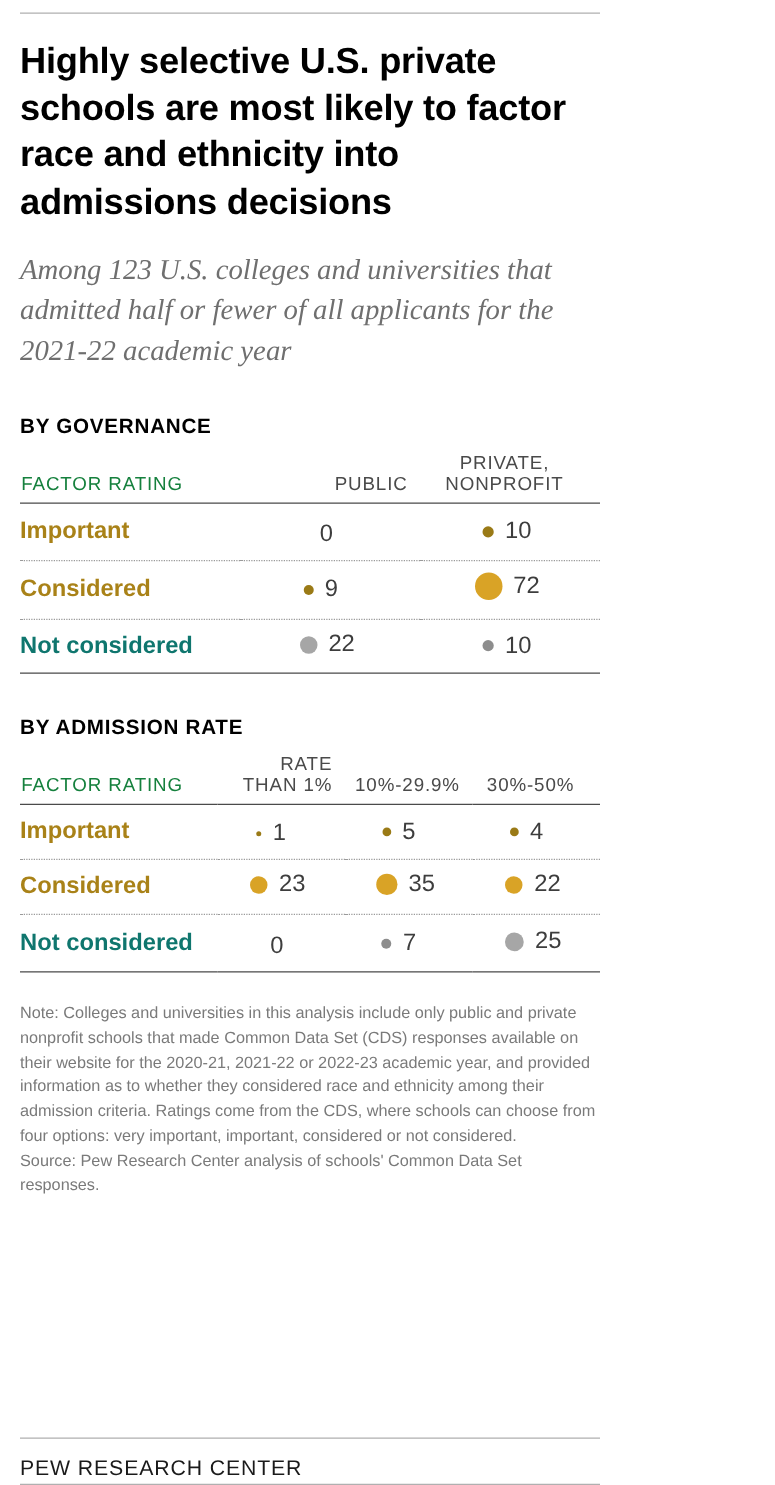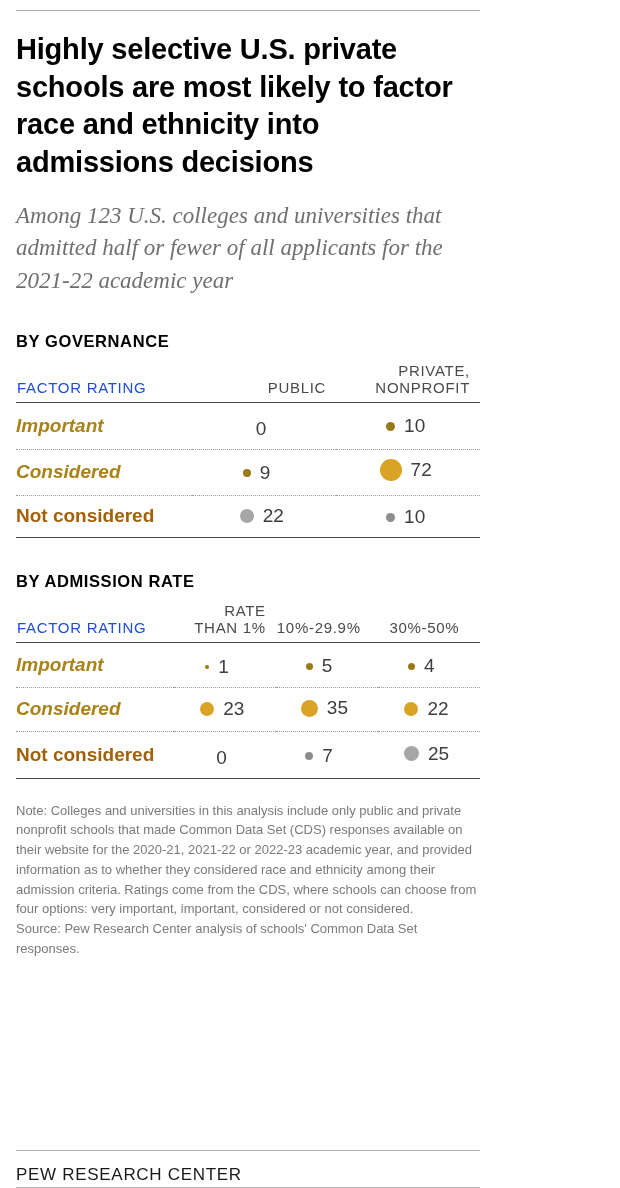--- a/index.html
+++ b/index.html
@@ -68,42 +68,42 @@
   thead th {
     font-size: 15px;
     font-weight: normal;
     letter-spacing: 0.7px;
     color: #4a4a4a;
     vertical-align: bottom;
     padding-bottom: 6px;
   }
   thead th.rowhead {
     letter-spacing: 0.7px;
-    color: #1d4ed8;
+    color: #15803d;
     margin-left: 36px;
   }
   .hdr-line2 { display:block; }
   tbody tr td {
     padding: 9px 0 9px 0;
     font-size: 19px;
     border-bottom: 1px dotted #9a9a9a;
     vertical-align: middle;
   }
   tbody tr:first-child td {
     border-top: 1.5px solid #4a4a4a;
   }
   tbody tr:last-child td {
     border-bottom: 1.5px solid #4a4a4a;
   }
   td.rowhead {
     font-size: 19px;
     font-weight: bold;
   }
-  .label-gold { color: #a98218; font-style: italic; }
-  .label-gray { color: #a16207; font-weight: normal; }
+  .label-gold { color: #a98218; }
+  .label-gray { color: #0f766e; font-weight: normal; }
   .cell {
     text-align: center;
     white-space: nowrap;
   }
   .cellwrap {
     display: inline-flex;
     align-items: center;
     justify-content: flex-end;
     gap: 9px;
   }
@@ -159,21 +159,21 @@
             <col style="width: 38%;">
             <col style="width: 31%;">
             <col style="width: 31%;">
           </colgroup>
           <thead>
             <tr>
               <th class="rowhead">FACTOR RATING</th>
               <th style="text-align: right; padding-right: 10px;">
                 <span class="hdr-line2">PUBLIC</span>
               </th>
-              <th style="text-align: right; padding-right: 10px;">
+              <th style="padding-right: 10px;">
                 <span class="hdr-line2">PRIVATE,</span>
                 <span class="hdr-line2">NONPROFIT</span>
               </th>
             </tr>
           </thead>
           <tbody>
             <tr>
               <td class="rowhead label-gold">Important</td>
               <td class="cell"><span class="cellwrap">
                   <span class="dot" style="width: 0px; height: 0px; background: transparent;"></span>
@@ -218,21 +218,21 @@
             <col style="width: 22%;">
             <col style="width: 22%;">
           </colgroup>
           <thead>
             <tr>
               <th class="rowhead">FACTOR RATING</th>
               <th style="text-align: right; padding-right: 10px;">
                 <span class="hdr-line2">RATE</span>
                 <span class="hdr-line2">THAN 1%</span>
               </th>
-              <th style="text-align: left; padding-right: 10px;">
+              <th style="text-align: right; padding-right: 10px;">
                 <span class="hdr-line2">10%-29.9%</span>
               </th>
               <th style="text-align: center; padding-right: 10px;">
                 <span class="hdr-line2">30%-50%</span>
               </th>
             </tr>
           </thead>
           <tbody>
             <tr>
               <td class="rowhead label-gold">Important</td>

